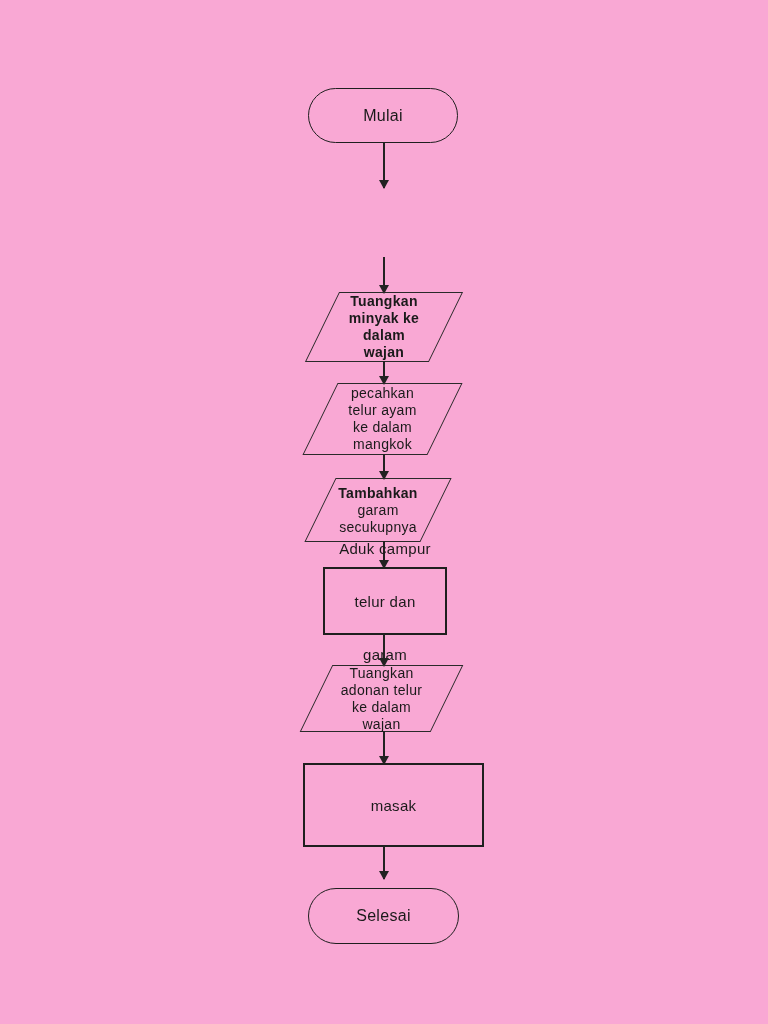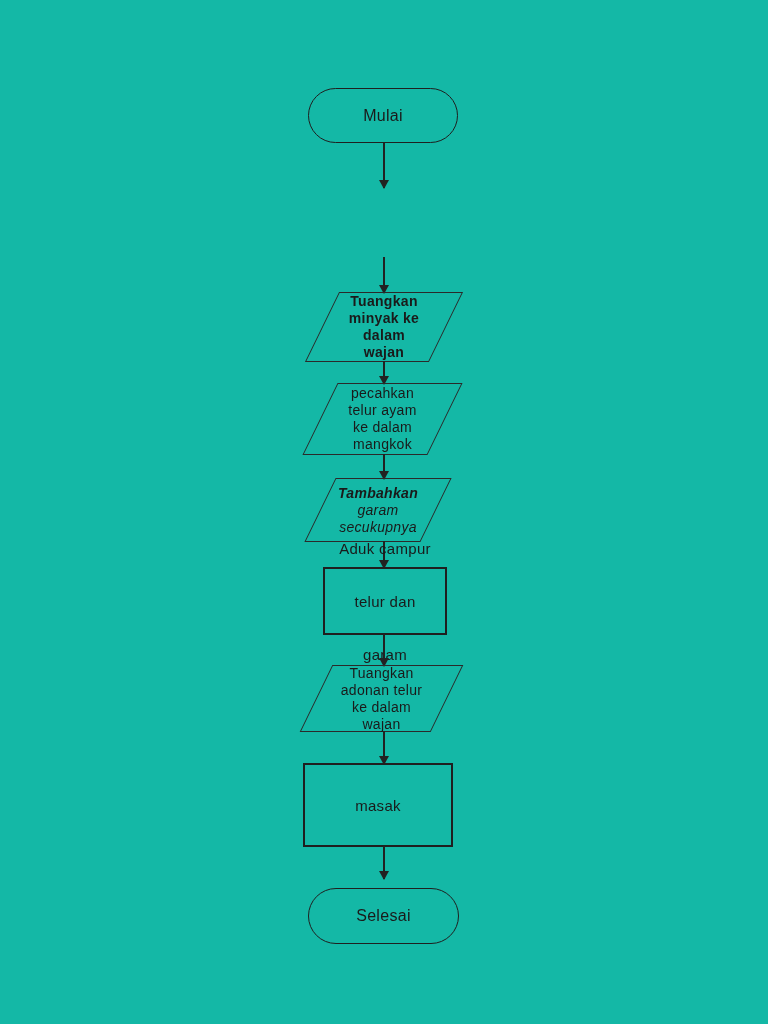--- a/index.html
+++ b/index.html
@@ -4,21 +4,21 @@
 <style>
   html, body {
     margin: 0;
     padding: 0;
     background: #ffffff;
   }
   .page {
     position: relative;
     width: 768px;
     height: 1024px;
-    background: #14b8a6;
+    background: #f9a8d4;
     font-family: "Liberation Sans", sans-serif;
     color: #1a1a1a;
     overflow: hidden;
   }
   .node {
     position: absolute;
     box-sizing: border-box;
     display: flex;
     flex-direction: column;
     align-items: center;
@@ -116,21 +116,21 @@
     <div class="txt">
       <span class="line">pecahkan</span>
       <span class="line">telur ayam</span>
       <span class="line">ke dalam</span>
       <span class="line">mangkok</span>
     </div>
   </div>
 
   <div class="arrow" style="top:454px; height:25px;"></div>
 
-  <div class="node io" style="left:304px; top:478px; width:148px; height:64px;font-style:italic;">
+  <div class="node io" style="left:304px; top:478px; width:148px; height:64px;">
     <div class="skew" style="left:16px; right:16px;"></div>
     <div class="txt">
       <span class="line b">Tambahkan</span>
       <span class="line">garam</span>
       <span class="line">secukupnya</span>
     </div>
   </div>
 
   <div class="arrow" style="top:541px; height:27px;"></div>
 
@@ -147,21 +147,21 @@
     <div class="txt">
       <span class="line">Tuangkan</span>
       <span class="line">adonan telur</span>
       <span class="line">ke dalam</span>
       <span class="line">wajan</span>
     </div>
   </div>
 
   <div class="arrow" style="top:731px; height:33px;"></div>
 
-  <div class="node process" style="left:303px; top:763px; width:150px; height:84px; line-height:25px;">
+  <div class="node process" style="left:303px; top:763px; width:181px; height:84px; line-height:25px;">
     <span class="line">masak</span>
   </div>
 
   <div class="arrow" style="top:846px; height:33px;"></div>
 
   <div class="node terminator" style="left:308px; top:878px; width:151px; height:56px;margin-top:10px;">
     <span class="line">Selesai</span>
   </div>
 
 </div>

